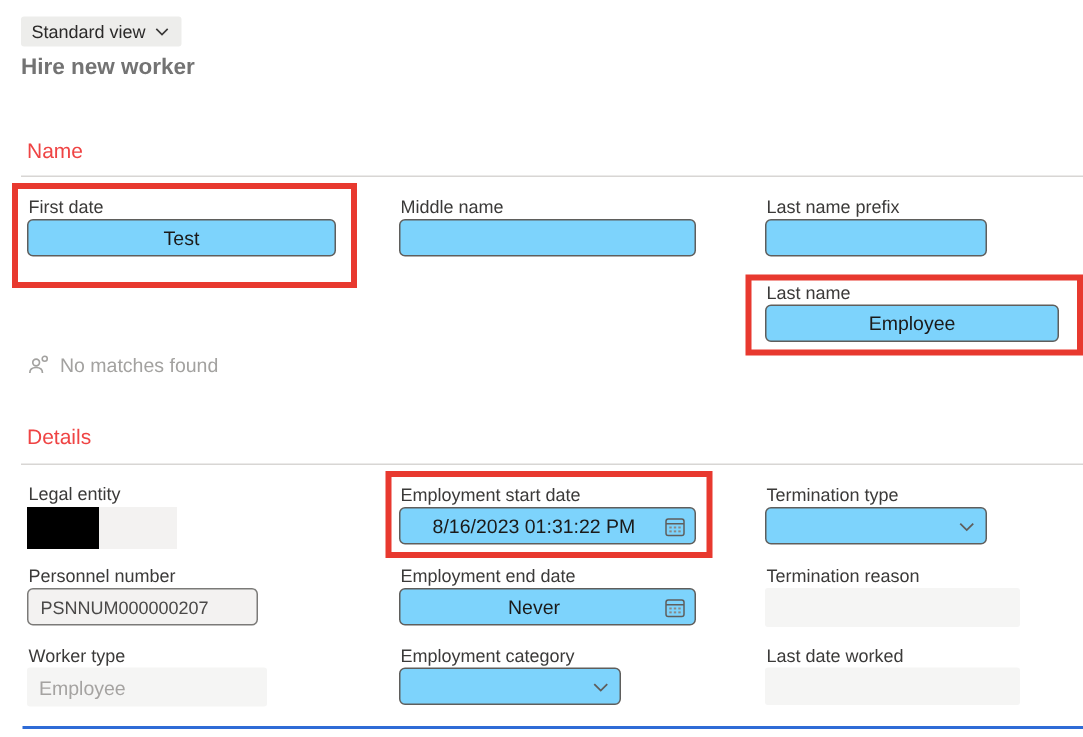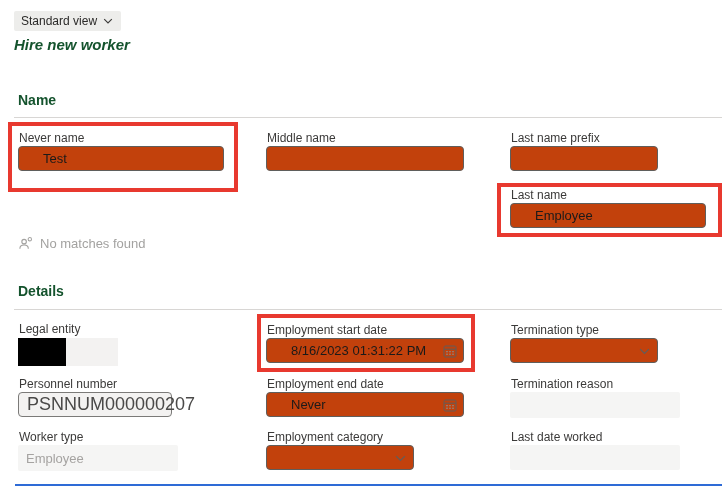--- a/index.html
+++ b/index.html
@@ -12,48 +12,48 @@
   .abs { position:absolute; }
 
   
   .view-pill {
     left:14px; top:11px; height:20px; padding:0 7px;
     display:flex; align-items:center; gap:5px;
     background:#ededeb; border:none; border-radius:2px;
     font-family:"Liberation Sans", sans-serif;
     font-size:12px; color:#2b2a29; cursor:pointer;
   }
-  .page-title { left:14px; top:36px; font-size:15px; font-weight:700; color:#14532d;font-style:italic; }
+  .page-title { left:14px; top:36px; font-size:15px; font-weight:700; color:#737373; }
 
   
-  .section-title { font-size:14px; font-weight:700; color:#14532d; }
+  .section-title { font-size:14px; font-weight:400; color:#ef4444; }
   .divider { height:1px; background:#d8d6d4; left:14px; width:708px; }
 
   
   .field-label { font-size:12px; color:#3b3a39; white-space:nowrap; }
   .txt-input {
     height:25px; border:1px solid #5f5e5c; border-radius:4px;
-    padding:0 24px; font-family:"Liberation Sans", sans-serif;
-    font-size:13px; color:#1b1a19; background:#c2410c; outline:none; width:100%;
+    padding:0 8px; font-family:"Liberation Sans", sans-serif;
+    font-size:13px; color:#1b1a19; background:#7dd3fc; outline:none; width:100%;text-align:center;
   }
   .combo { position:absolute; }
   .combo .txt-input { padding-right:26px; }
   .combo .chev, .combo .cal {
     position:absolute; right:7px; top:50%; transform:translateY(-50%);
     display:flex; align-items:center; pointer-events:auto; cursor:pointer;
   }
   .disabled-plain {
     background:#f5f5f4; border:none; border-radius:2px;
     display:flex; align-items:center; padding:0 8px;
     font-size:13px; color:#a5a3a1;
   }
   .disabled-bordered {
     background:#f3f2f1; border:1px solid #7b7a78; border-radius:4px;
     display:flex; align-items:center; padding:0 8px;
-    font-size:18px; color:#4a4948;
+    font-size:12px; color:#4a4948;
   }
 
   
   .anno { border:4px solid #e8392f; background:transparent; pointer-events:none; }
 
   
   .no-matches { display:flex; align-items:center; gap:7px; font-size:13px; color:#a3a2a0; }
   .redaction { background:#000; }
   .legal-entity-field { background:#f3f2f1; }
   .blue-line { background:#2e6bd6; }
@@ -69,21 +69,21 @@
       <svg width="12" height="12" viewBox="0 0 12 12">
           <path d="M2.2 4.2 L6 8 L9.8 4.2" fill="none" stroke="#3b3a39" stroke-width="1.1"></path>
         </svg>
     </span>
   </button>
   <div class="abs page-title">Hire new worker</div>
 
   <div class="abs section-title" style="left:18px; top:92px;">Name</div>
   <div class="abs divider" style="top:117px;"></div>
 
-  <div class="abs field-label" style="left:19px; top:131px;">Never name</div>
+  <div class="abs field-label" style="left:19px; top:131px;">First date</div>
   <input class="abs txt-input" style="left: 18px; top: 146px; width: 206px;" value="Test">
 
   <div class="abs field-label" style="left:267px; top:131px;">Middle name</div>
   <input class="abs txt-input" style="left: 266px; top: 146px; width: 198px;" value="">
 
   <div class="abs field-label" style="left:511px; top:131px;">Last name prefix</div>
   <input class="abs txt-input" style="left: 510px; top: 146px; width: 148px;" value="">
 
   <div class="abs field-label" style="left:511px; top:188px;">Last name</div>
   <input class="abs txt-input" style="left: 510px; top: 203px; width: 196px;" value="Employee">

